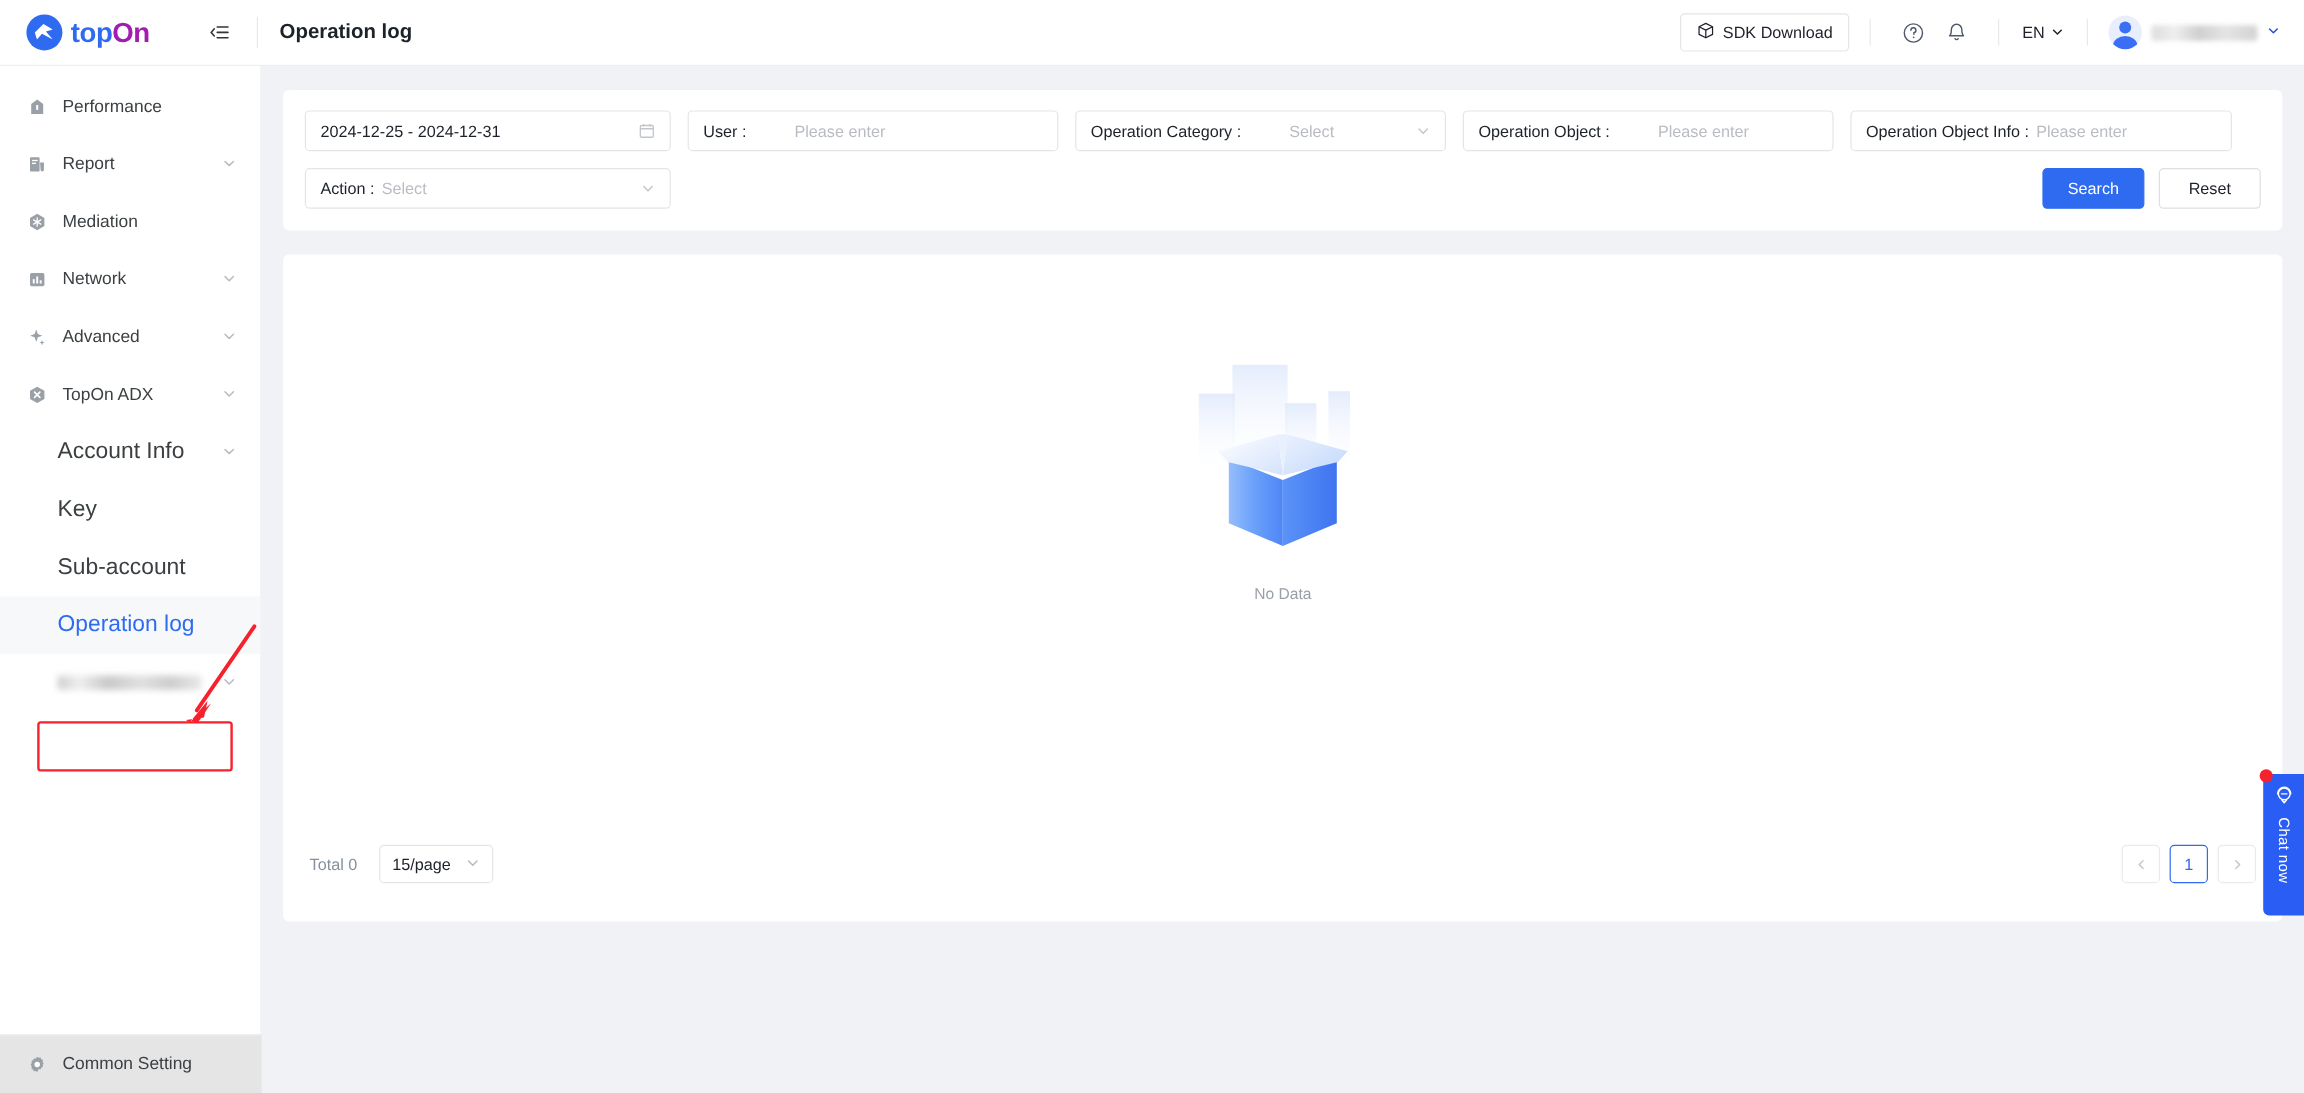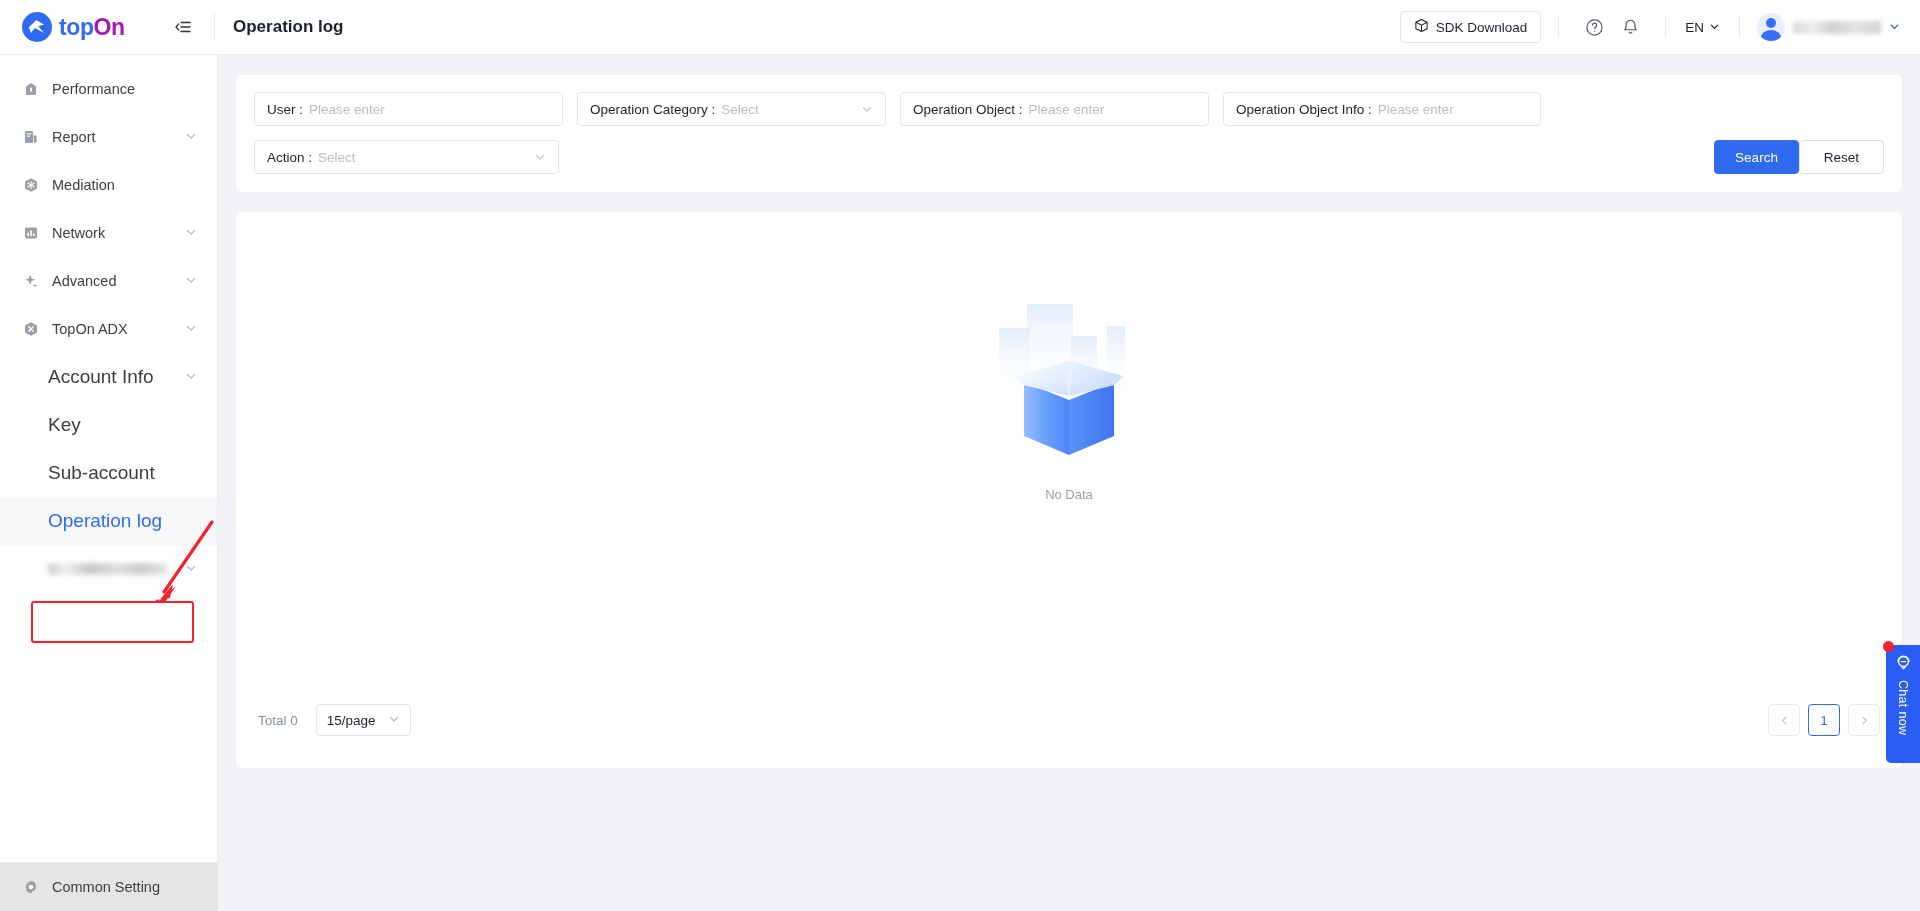--- a/index.html
+++ b/index.html
@@ -125,23 +125,23 @@
     height: 34px; border: 1px solid #e3e5e8; border-radius: 4px; background: #fff;
     display: flex; align-items: center; padding: 0 12px; font-size: 13.5px; color: #1d2129;
     cursor: text; white-space: nowrap; overflow: hidden;
   }
   .field.sel { cursor: pointer; }
   .f-label { color: #1d2129; margin-right: 6px; }
   .f-ph { color: #b9bcc2; }
   .f-val { color: #1d2129; }
   .f-icon { margin-left: auto; color: #c2c6cc; display: flex; align-items: center; }
   .w-date { width: 305px; }
-  .w-std { width: 309px; }
+  .w-std { width: 309px; gap: 34px; }
   .w-wide { width: 318px; }
-  .btn-area { margin-left: auto; display: flex; align-items: center; padding-left: 24px; }
+  .btn-area { margin-left: auto; display: flex; gap: 12px; align-items: center; padding-left: 24px; }
   .btn {
     height: 34px; min-width: 85px; border-radius: 4px; font-size: 13.5px;
     display: flex; align-items: center; justify-content: center; cursor: pointer;
   }
   .btn-primary { background: #2f6bf0; color: #fff; border: 1px solid #2f6bf0; }
   .btn-default { background: #fff; color: #1d2129; border: 1px solid #dcdfe3; }
 
   .table-panel { height: 556px; position: relative; }
   .empty-wrap {
     position: absolute; left: 0; right: 0; top: 78px;
@@ -402,20 +402,31 @@
     <line x1="72" y1="6" x2="24" y2="76" stroke="#f5222d" stroke-width="3.2" stroke-linecap="round"></line>
     <polygon points="18,86 33,68 30,82 15,84" fill="#f5222d"></polygon>
     <polygon points="19,85 36,70 25,86" fill="#f5222d"></polygon>
   </svg>
 
   <div class="main">
 
     <div class="panel filter-panel">
       <div class="filter-row">
 
+        <div class="field w-date">
+          <span class="f-val">2024-12-25 - 2024-12-31</span>
+          <span class="f-icon">
+            <svg width="14" height="14" viewBox="0 0 14 14" fill="none" stroke="#c2c6cc" stroke-width="1.1">
+                <rect x="1.6" y="2.6" width="10.8" height="9.8" rx="1.1"></rect>
+                <line x1="1.6" y1="5.3" x2="12.4" y2="5.3"></line>
+                <line x1="4.4" y1="1.4" x2="4.4" y2="3.4"></line>
+                <line x1="9.6" y1="1.4" x2="9.6" y2="3.4"></line>
+              </svg>
+          </span>
+        </div>
 
         <div class="field w-std">
           <span class="f-label">User :</span>
           <span class="f-ph">Please enter</span>
         </div>
 
         <div class="field w-std sel">
           <span class="f-label">Operation Category :</span>
           <span class="f-ph">Select</span>
           <span class="f-icon">

